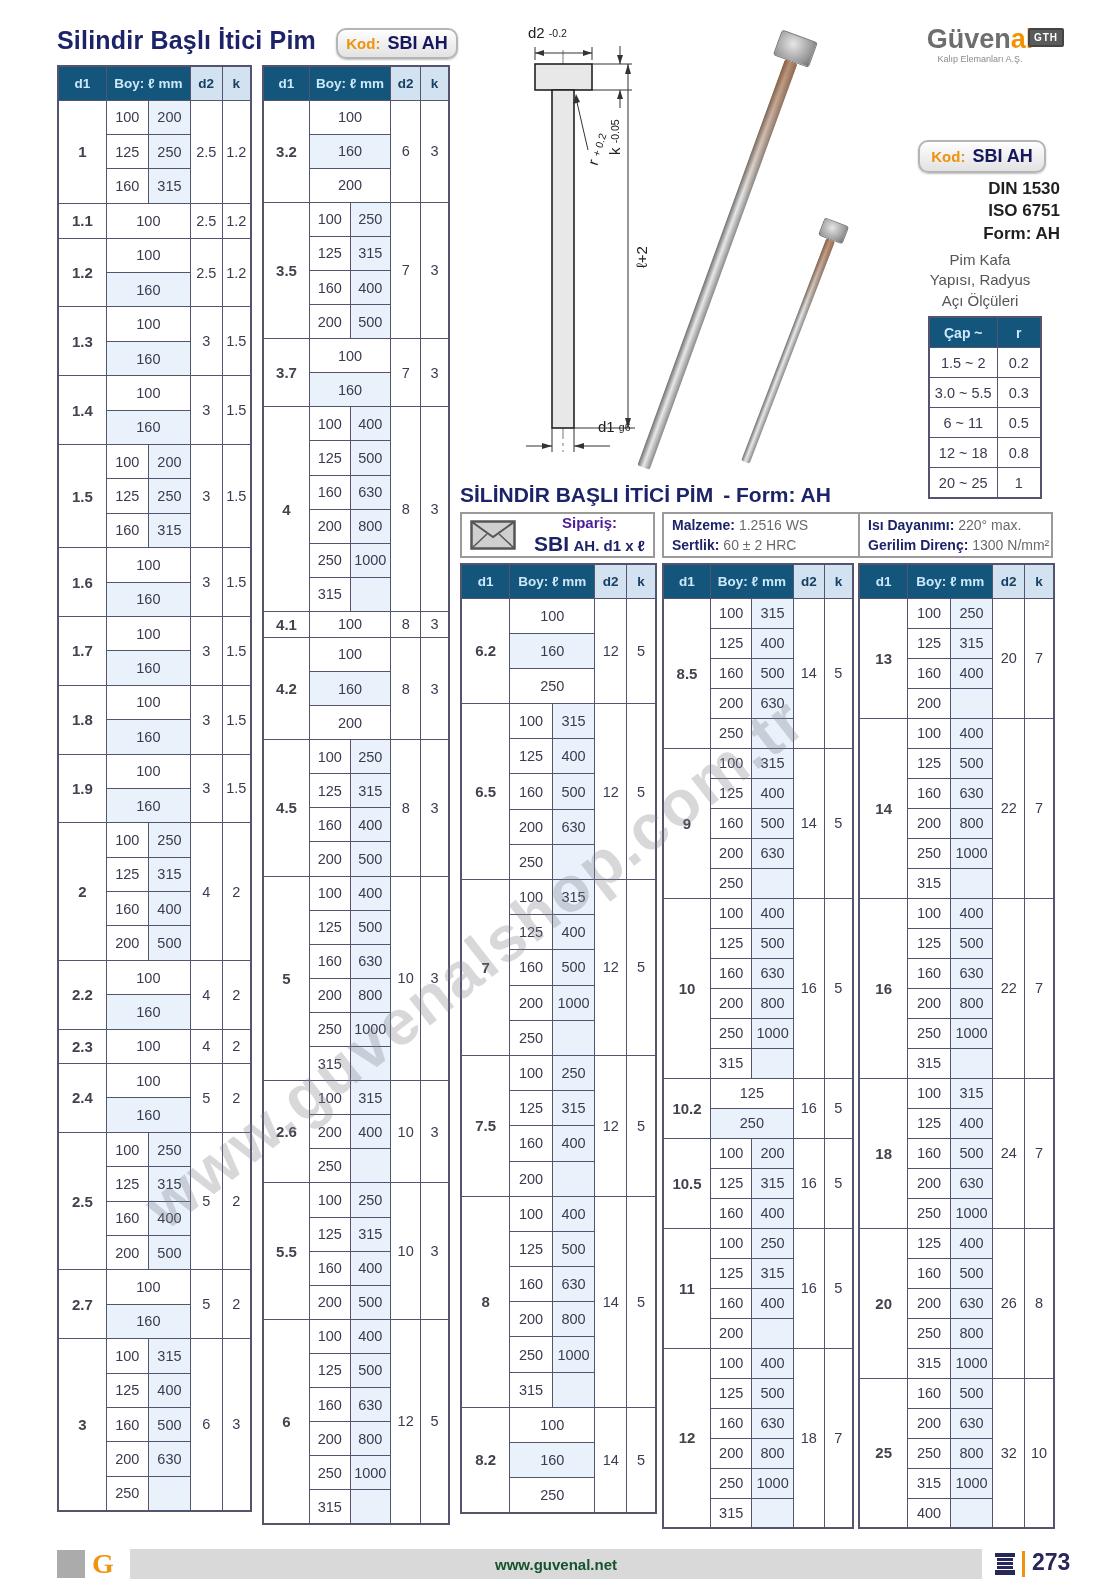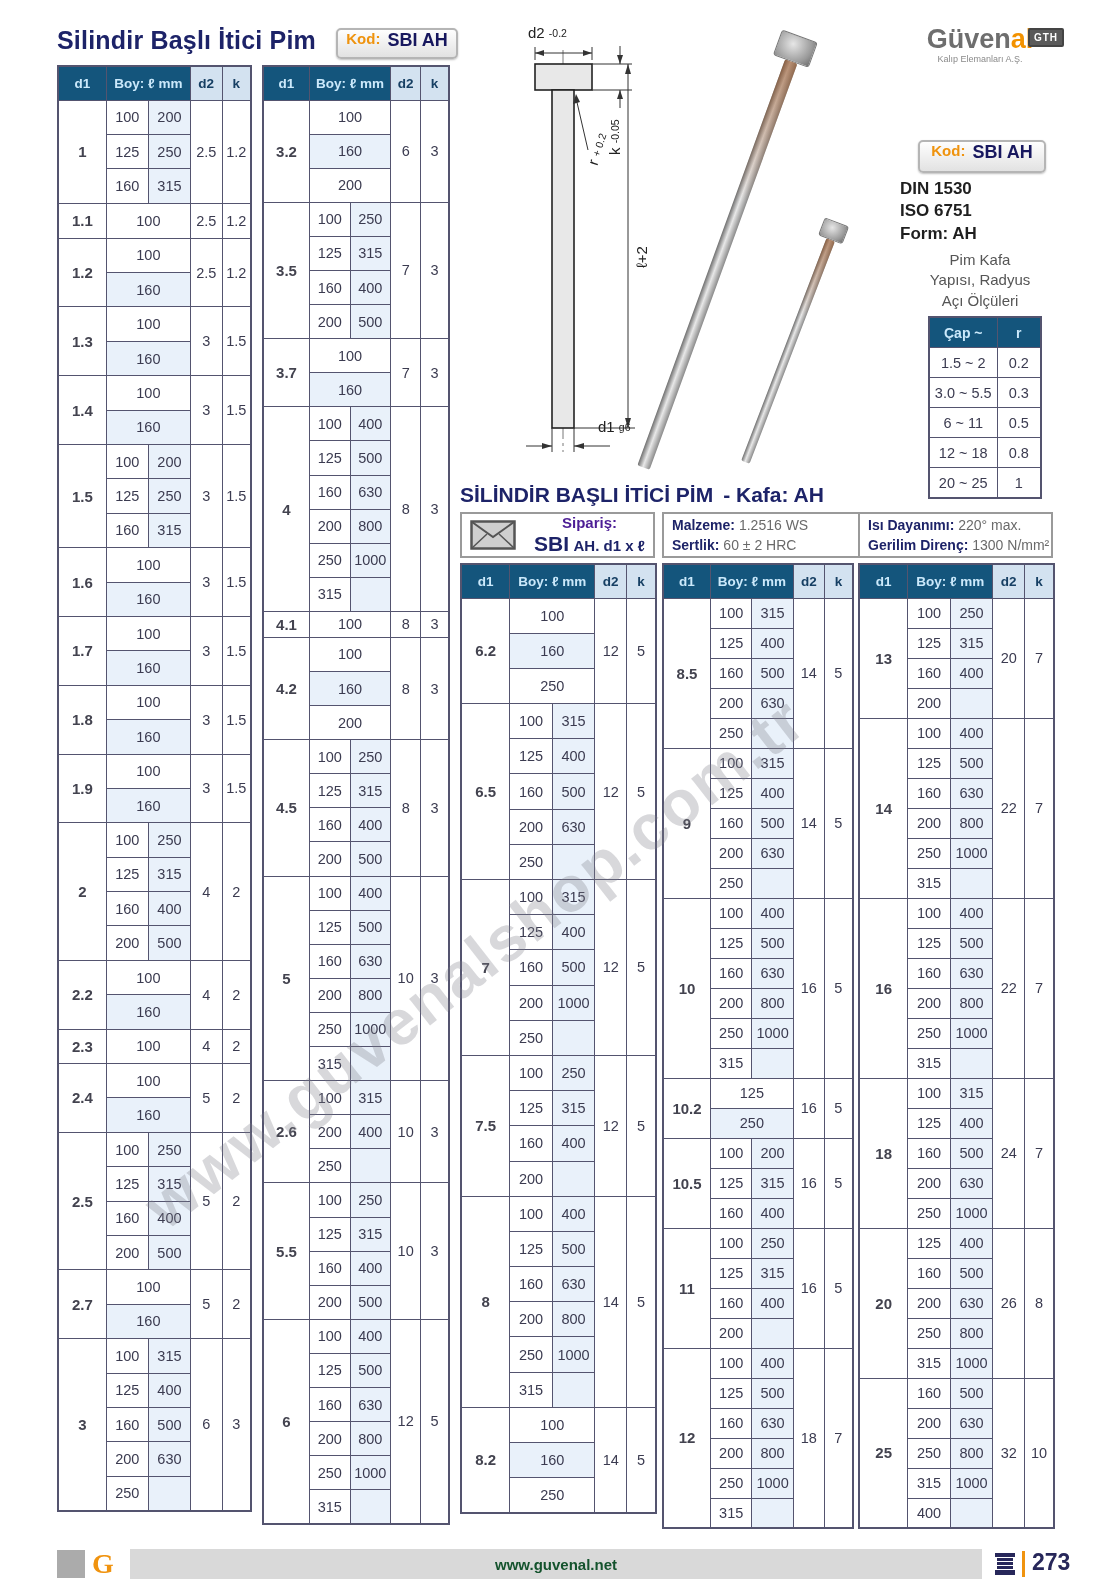--- a/index.html
+++ b/index.html
@@ -3,22 +3,22 @@
 <meta charset="utf-8">
 <style>
   html,body{margin:0;padding:0;background:#fff;}
   .page{position:relative;width:1093px;height:1595px;background:#fff;overflow:hidden;
         font-family:"Liberation Sans",sans-serif;}
   .abs{position:absolute;}
 
   
   .title{position:absolute;left:57px;top:26px;margin:0;font-size:25px;font-weight:bold;
          color:#1d2368;letter-spacing:0.2px;}
-  .kod-badge{position:absolute;display:flex;justify-content:center;gap:7px;
-         border:2px solid #b5b5b5;border-radius:5px;background:linear-gradient(#fefefe,#e2e2e2);
+  .kod-badge{position:absolute;display:flex;align-items:center;justify-content:center;gap:7px;
+         border:2px solid #b5b5b5;border-radius:10px;background:linear-gradient(#fefefe,#e2e2e2);
          box-shadow:0 1px 2px rgba(0,0,0,0.25);}
   .kod-top{left:336px;top:28px;width:118px;height:27px;}
   .kod-right{left:918px;top:140px;width:124px;height:29px;}
   .kod-label{color:#ef930e;font-weight:bold;font-size:15px;}
   .kod-value{color:#17175e;font-weight:bold;font-size:18px;}
 
   
   table.dim{position:absolute;border-collapse:collapse;table-layout:fixed;background:#fff;
         border:2px solid #54546f;}
   table.dim th,table.dim td{border:1px solid #54546f;text-align:center;vertical-align:middle;
@@ -43,21 +43,21 @@
         background:linear-gradient(180deg,rgba(150,82,35,0.6),rgba(150,82,35,0));border-radius:2px;}
 
   
   .brand{position:absolute;left:900px;top:26px;width:160px;text-align:center;}
   .brand-name{font-size:27px;font-weight:bold;color:#6e6e6e;line-height:1;}
   .brand-name .accent{color:#f39200;}
   .brand-sub{font-size:9px;color:#8a8a8a;margin-top:1px;}
   .brand-badge{position:absolute;right:-4px;top:2px;background:#5a5a5a;color:#fff;font-size:10px;
         font-weight:bold;padding:2px 4px;border:2px solid #444;border-radius:2px;letter-spacing:1px;margin-left:36px;}
 
-  .standards{position:absolute;left:900px;top:178px;width:160px;text-align:left;
+  .standards{position:absolute;left:900px;top:178px;width:160px;text-align:right;
         font-size:17px;font-weight:bold;color:#1f1f1f;line-height:1.32;}
   .headnote{position:absolute;left:900px;top:250px;width:160px;text-align:center;
         font-size:15px;color:#555;line-height:1.35;}
 
   
   table.rad{position:absolute;left:928px;top:316px;width:112px;border-collapse:collapse;
         border:2px solid #54546f;table-layout:fixed;}
   table.rad th,table.rad td{border:1px solid #54546f;text-align:center;height:29px;padding:0;}
   table.rad th{background:#14557c;color:#cbe9fb;font-size:14px;}
   table.rad td{font-size:14.5px;color:#3b3b50;background:#fff;}
@@ -1095,21 +1095,21 @@
           <td>0.8</td>
         </tr>
     <tr>
       <td>20 ~ 25</td>
           <td>1</td>
         </tr>
   </tbody>
     </table>
 
   <div class="sec-head">
-    <span>SİLİNDİR BAŞLI İTİCİ PİM</span><span class="suffix">- Kafa: AH</span>
+    <span>SİLİNDİR BAŞLI İTİCİ PİM</span><span class="suffix">- Form: AH</span>
   </div>
 
   <div class="ibox ibox-order">
     <svg width="46" height="30" viewBox="0 0 46 30">
       <rect x="1.5" y="1.5" width="43" height="27" fill="#cfcfcf" stroke="#555" stroke-width="2.5"></rect>
       <path d="M2 2 L23 17 L44 2" fill="none" stroke="#555" stroke-width="2"></path>
       <path d="M2 28 L17 14 M44 28 L29 14" fill="none" stroke="#555" stroke-width="1.5"></path>
     </svg>
     <div class="order-txt">
       <div class="order-lbl">Sipariş:</div>

